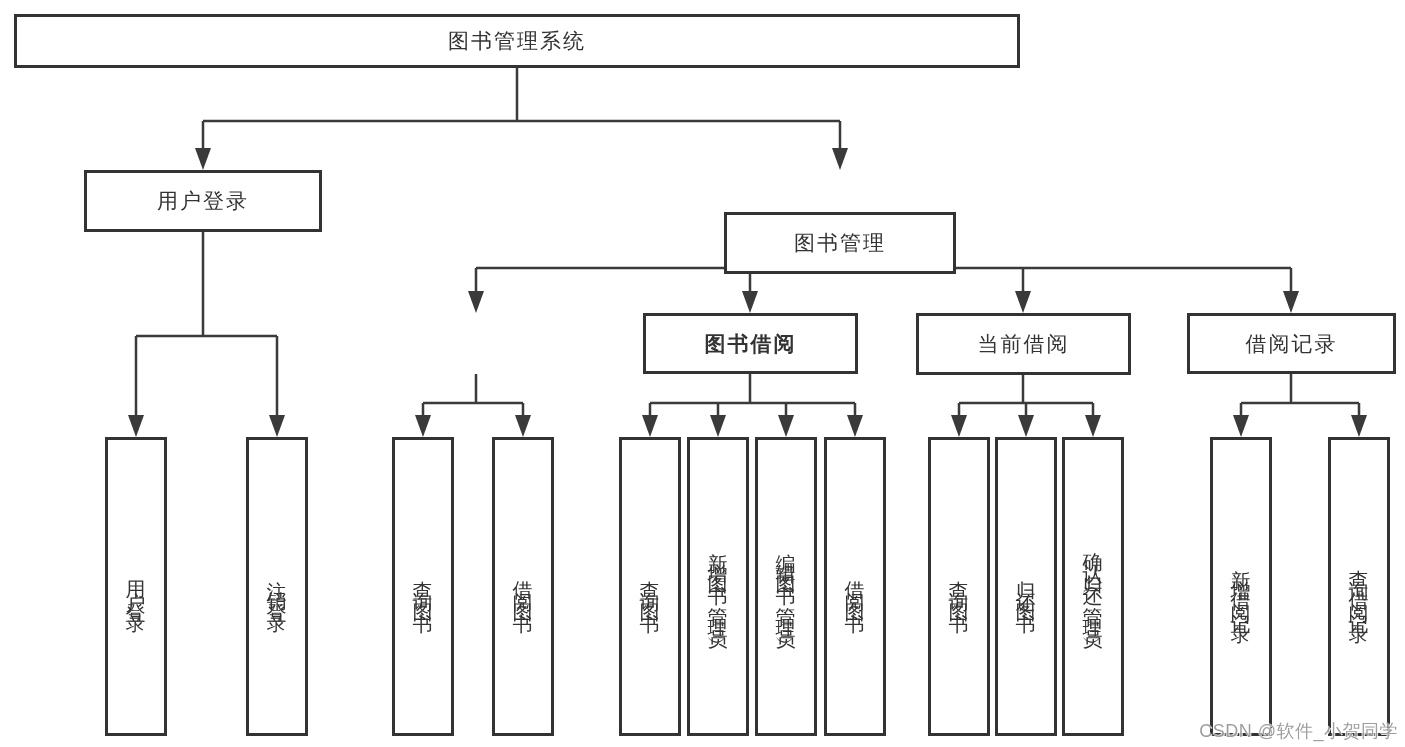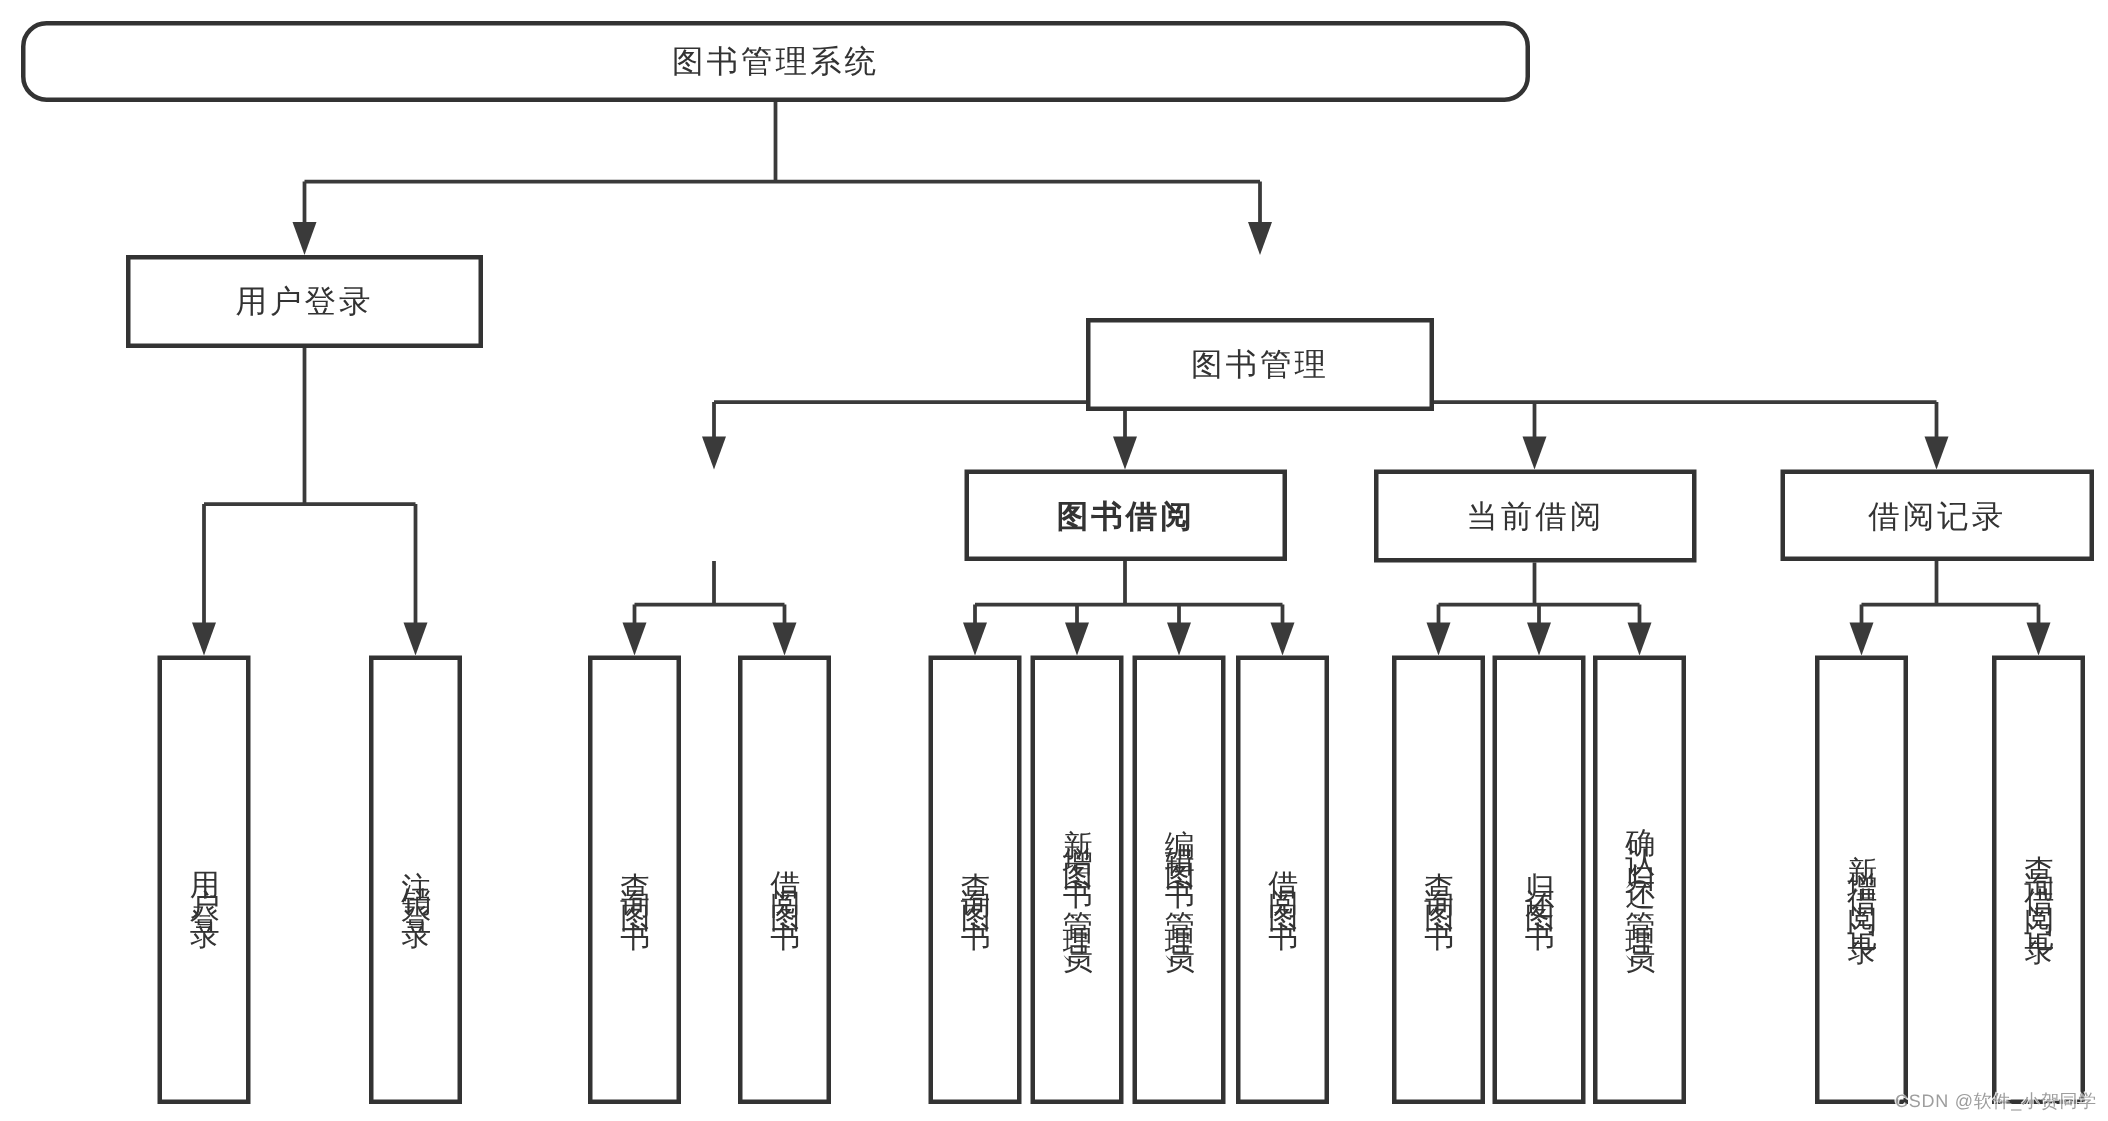--- a/index.html
+++ b/index.html
@@ -43,21 +43,21 @@
     font-size: 20px;
     line-height: 1;
     letter-spacing: 11px;
     white-space: nowrap;
   }
   .watermark {
     position: absolute;
     right: 7px;
     bottom: 4px;
     z-index: 3;
-    font-size: 12px;
+    font-size: 18px;
     letter-spacing: 0.5px;
     color: #9e9e9e;
     text-shadow: -1px -1px 0 rgba(255,255,255,0.85), 1px 1px 0 rgba(255,255,255,0.85);
   }
 </style>
 </head>
 <body>
 
 <div class="canvas">
 
@@ -90,21 +90,21 @@
     <path d="M1023 374 V403 M959 403 H1093 M959 403 V417 M1026 403 V417 M1093 403 V417"></path>
     <polygon points="951,415 967,415 959,437"></polygon>
     <polygon points="1018,415 1034,415 1026,437"></polygon>
     <polygon points="1085,415 1101,415 1093,437"></polygon>
 
     <path d="M1291 374 V403 M1241 403 H1359 M1241 403 V417 M1359 403 V417"></path>
     <polygon points="1233,415 1249,415 1241,437"></polygon>
     <polygon points="1351,415 1367,415 1359,437"></polygon>
   </svg>
 
-  <div class="node hbox" style="left:14px; top:14px; width:1006px; height:54px;border-radius:17px;">
+  <div class="node hbox" style="left:14px; top:14px; width:1006px; height:54px;">
     <span class="label">图书管理系统</span>
   </div>
 
   <div class="node hbox" style="left:84px; top:170px; width:238px; height:62px;">
     <span class="label">用户登录</span>
   </div>
   <div class="node hbox" style="left:724px; top:170px; width:232px; height:62px;margin-top:42px;">
     <span class="label">图书管理</span>
   </div>
 

